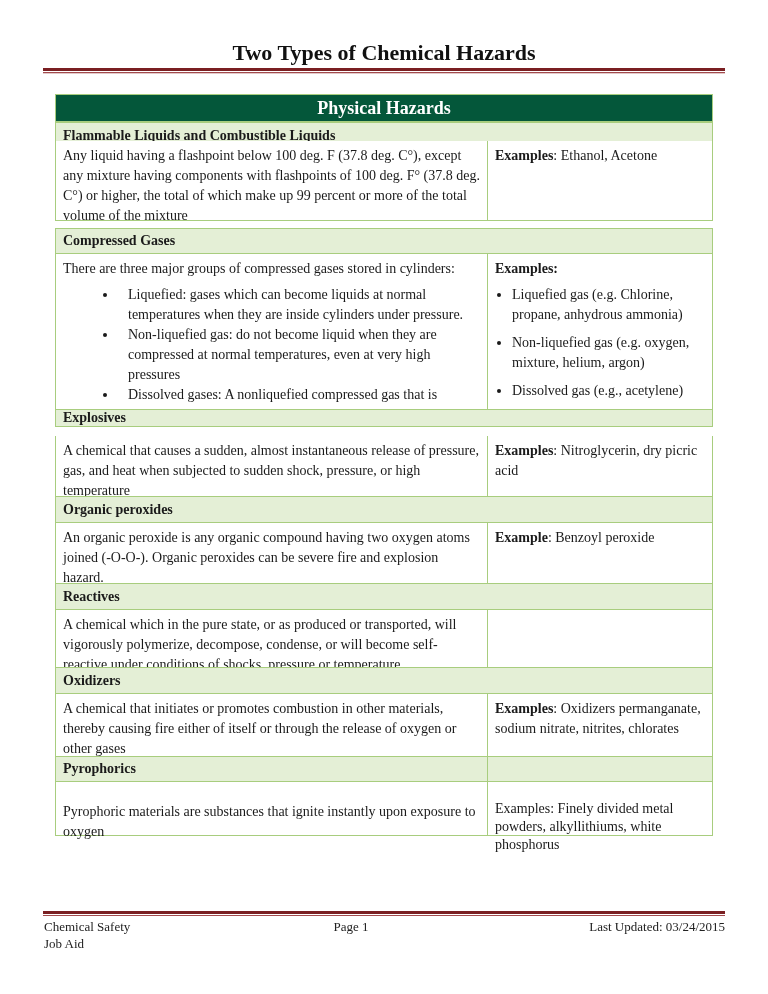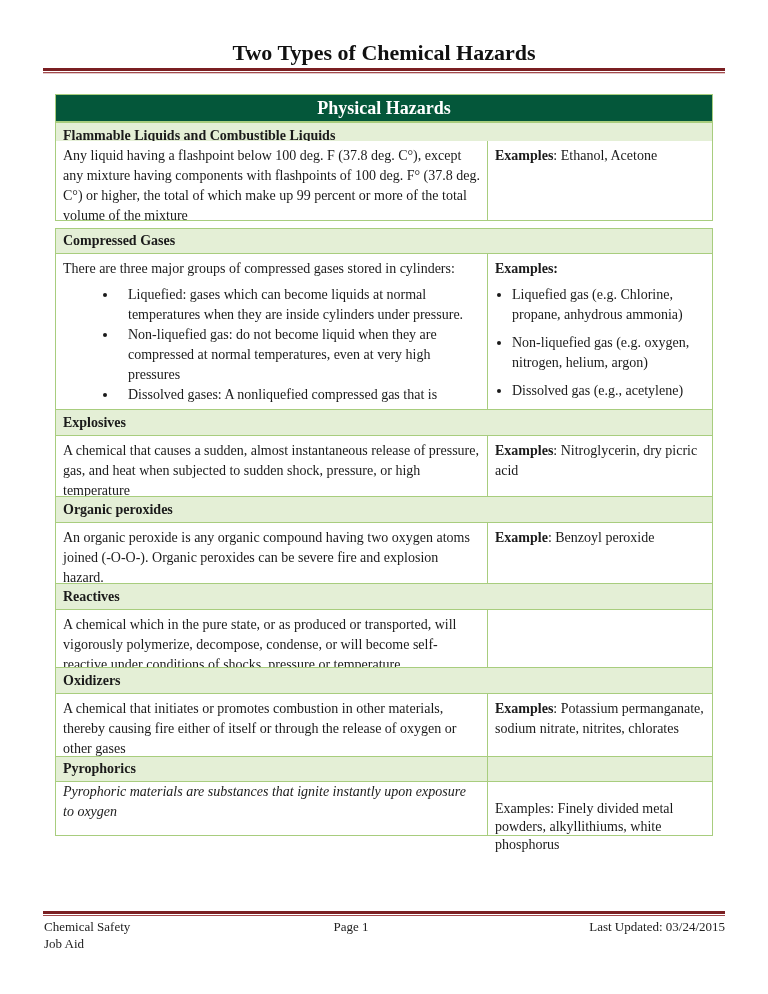--- a/index.html
+++ b/index.html
@@ -67,52 +67,52 @@
       <ul class="bul">
         <li>Liquefied: gases which can become liquids at normal temperatures when they are inside cylinders under pressure.</li>
         <li>Non-liquefied gas: do not become liquid when they are compressed at normal temperatures, even at very high pressures</li>
         <li>Dissolved gases: A nonliquefied compressed gas that is dissolved in a solvent.</li>
       </ul>
     </div>
     <div class="c2">
       <b>Examples:</b>
       <ul class="ex">
         <li>Liquefied gas (e.g. Chlorine, propane, anhydrous ammonia)</li>
-        <li>Non-liquefied gas (e.g. oxygen, nitrogen, helium, argon)</li>
+        <li>Non-liquefied gas (e.g. oxygen, mixture, helium, argon)</li>
         <li>Dissolved gas (e.g., acetylene)</li>
       </ul>
     </div>
   </div>
 
-  <div class="bar" style="top:315px;height:27px;">Explosives</div>
+  <div class="bar" style="top:315px;height:18px;">Explosives</div>
   <div class="row" style="top:342px;height:61px;">
     <div class="c1">A chemical that causes a sudden, almost instantaneous release of pressure, gas, and heat when subjected to sudden shock, pressure, or high temperature</div>
     <div class="c2"><b>Examples</b><span>: Nitroglycerin, dry picric acid</span></div>
   </div>
 
   <div class="bar" style="top:402px;height:27px;">Organic peroxides</div>
   <div class="row" style="top:429px;height:61px;">
     <div class="c1">An organic peroxide is any organic compound having two oxygen atoms joined (-O-O-). Organic peroxides can be severe fire and explosion hazard.</div>
     <div class="c2"><b>Example</b><span>: Benzoyl peroxide</span></div>
   </div>
 
   <div class="bar" style="top:489px;height:27px;">Reactives</div>
   <div class="row" style="top:516px;height:58px;">
     <div class="c1">A chemical which in the pure state, or as produced or transported, will vigorously polymerize, decompose, condense, or will become self-reactive under conditions of shocks, pressure or temperature</div>
   </div>
 
   <div class="bar" style="top:573px;height:27px;">Oxidizers</div>
   <div class="row" style="top:600px;height:82px;">
     <div class="c1">A chemical that initiates or promotes combustion in other materials, thereby causing fire either of itself or through the release of oxygen or other gases</div>
-    <div class="c2"><b>Examples</b><span>: Potassium permanganate, sodium nitrate, nitrites, chlorates</span></div>
+    <div class="c2"><b>Examples</b><span>: Oxidizers permanganate, sodium nitrate, nitrites, chlorates</span></div>
   </div>
 
   <div class="bar split" style="top:662px;height:26px;">Pyrophorics</div>
   <div class="row" style="top:688px;height:54px;">
-    <div class="c1" style="padding-top:0;font-style:italic;">Pyrophoric materials are substances that ignite instantly upon exposure to oxygen</div>
+    <div class="c1" style="padding-top:20px;">Pyrophoric materials are substances that ignite instantly upon exposure to oxygen</div>
     <div class="c2" style="padding-top:18px;line-height:18px;">Examples: Finely divided metal powders,  alkyllithiums, white phosphorus</div>
   </div>
 </div>
 
 <div class="rule" style="top:911px;">
   <div class="thick"></div>
     <div class="gap"></div>
     <div class="thin"></div>
 </div>
 

